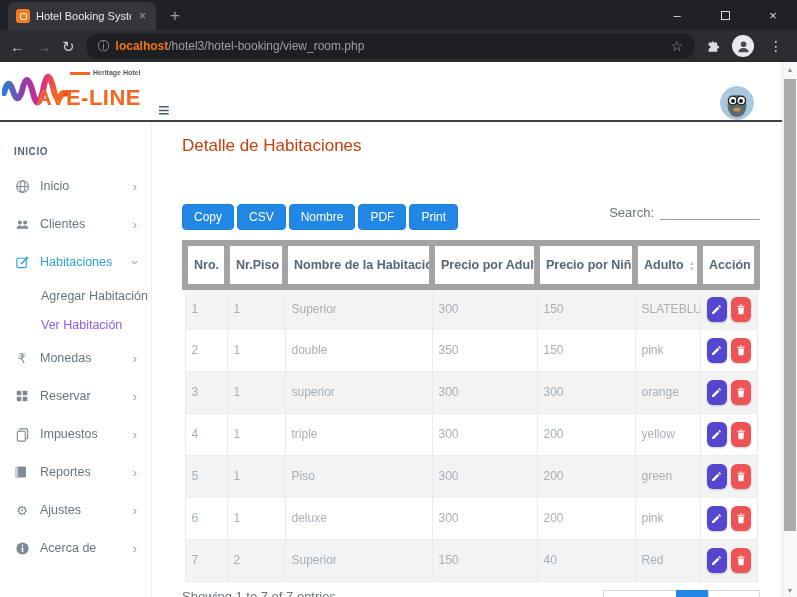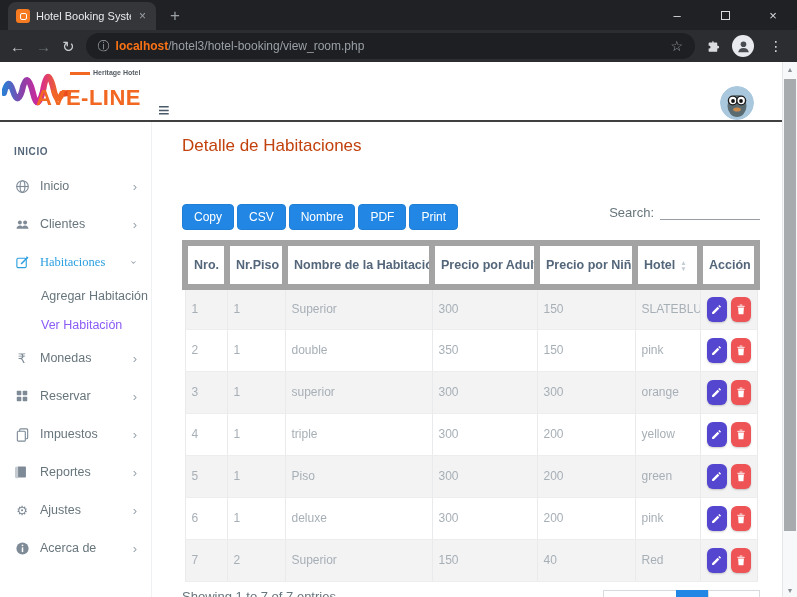--- a/index.html
+++ b/index.html
@@ -55,21 +55,21 @@
   .brand-rule { position:absolute; left:70px; top:12px; width:20px; height:3px; background:#f26722; }
   .hamburger { font-size:20px; color:#4a5a68; margin-left:6px; line-height:1; }
   .header-avatar { margin-left:auto; width:34px; height:34px; border-radius:50%; overflow:hidden; }
 
   .app-body { display:flex; height:475px; }
   .sidebar { width:152px; border-right:1px solid #f0f1f3; padding-top:12px; flex-shrink:0; background:#fff; }
   .sec-label { font-size:10px; color:#54667a; letter-spacing:.6px; padding:12px 14px 10px; font-weight:bold; }
   .side-item { height:38px; display:flex; align-items:center; padding:0 14px; gap:10px;
                color:#67757c; font-size:12.5px; cursor:pointer; }
   .side-item .s-icon { width:16px; display:flex; justify-content:center; color:#7e8b97; }
-  .side-item.active, .side-item.active .s-icon { color:#2b9fe0;font-family:Liberation Serif, serif; }
+  .side-item.active, .side-item.active .s-icon { color:#2b9fe0; }
   .chev { margin-left:auto; color:#99a4ae; font-size:13px; line-height:1; }
   .chev.down { transform:rotate(90deg); }
   .side-sub { height:29px; display:flex; align-items:center; padding-left:41px; font-size:12.5px;
               color:#67757c; cursor:pointer; }
   .side-sub.active { color:#8b5cf6; }
   .uic { font-size:13px; line-height:1; }
 
   .content { flex:1; padding:14px 27px 0 30px; position:relative; background:#fff; }
   .page-title { font-size:17px; color:#c2410c; font-weight:400; }
   .toolbar-row { margin-top:46px; display:flex; align-items:flex-end; justify-content:space-between; }
@@ -315,21 +315,21 @@
         <thead>
             <tr>
               <th><span>Nro.</span><span class="sort-asc">▲</span></th>
               <th><span>Nr.Piso</span><span class="sort-both">
                   <span>▲</span>
                   <span>▼</span>
                 </span></th>
               <th><span>Nombre de la Habitación</span></th>
               <th><span>Precio por Adulto</span></th>
               <th><span>Precio por Niño</span></th>
-              <th><span>Hotel</span><span class="sort-both">
+              <th><span>Adulto</span><span class="sort-both">
                   <span>▲</span>
                   <span>▼</span>
                 </span></th>
               <th><span>Acción</span><span class="sort-both">
                   <span>▲</span>
                   <span>▼</span>
                 </span></th>
             </tr>
           </thead>
         <tbody>

